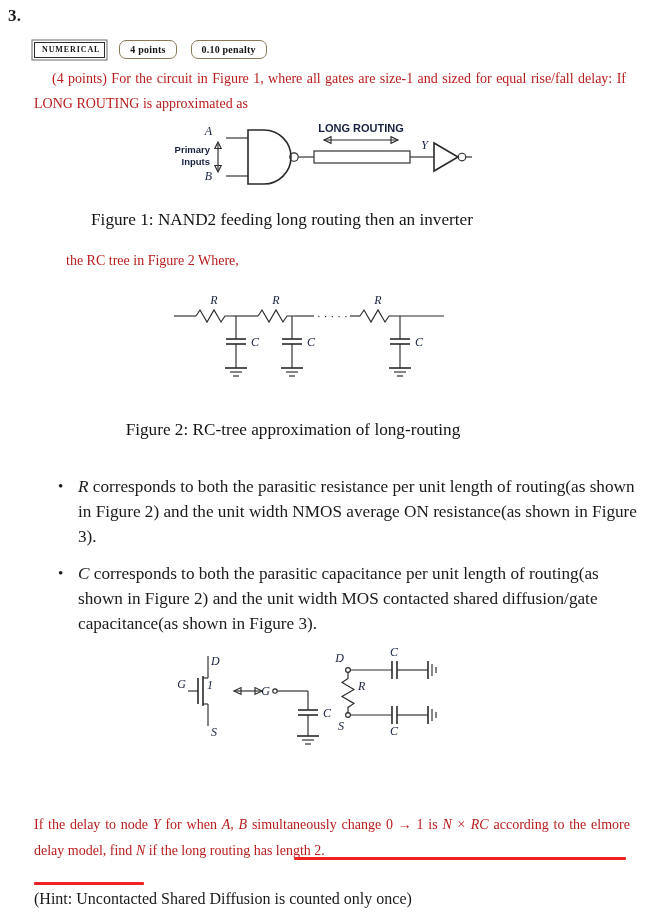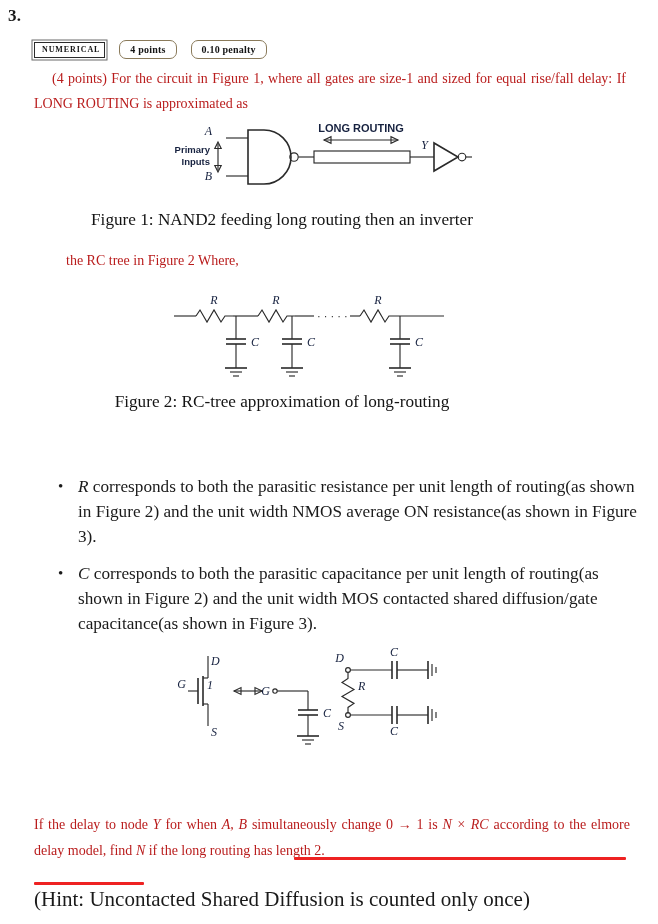--- a/index.html
+++ b/index.html
@@ -87,21 +87,21 @@
   }
   .caption {
     position: absolute;
     width: 564px;
     left: 0;
     text-align: center;
     font-size: 17.2px;
     color: #141414;
   }
   .cap1 { top: 210px; }
-  .cap2 { top: 392px; }
+  .cap2 { top: 420px; padding-left: 11px; }
   .cap3 { top: 770px; }
 
   
   .bullets {
     position: absolute;
     left: 40px;
     top: 474px;
     width: 600px;
   }
   .bullet {
@@ -125,21 +125,21 @@
     left: 34px;
     top: 812px;
     width: 596px;
     line-height: 25.5px;
   }
   .hint {
     position: absolute;
     left: 34px;
     top: 888px;
     width: 596px;
-    font-size: 21px;
+    font-size: 16px;
     line-height: 22px;
   }
   .mi { font-style: italic; font-family: "Liberation Serif","DejaVu Serif",serif; }
   .ul-red {
     position: absolute;
     background: #ee2222;
     height: 3px;
     border-radius: 1px;
   }
   .ul1 { left: 294px; top: 857px; width: 332px; }

